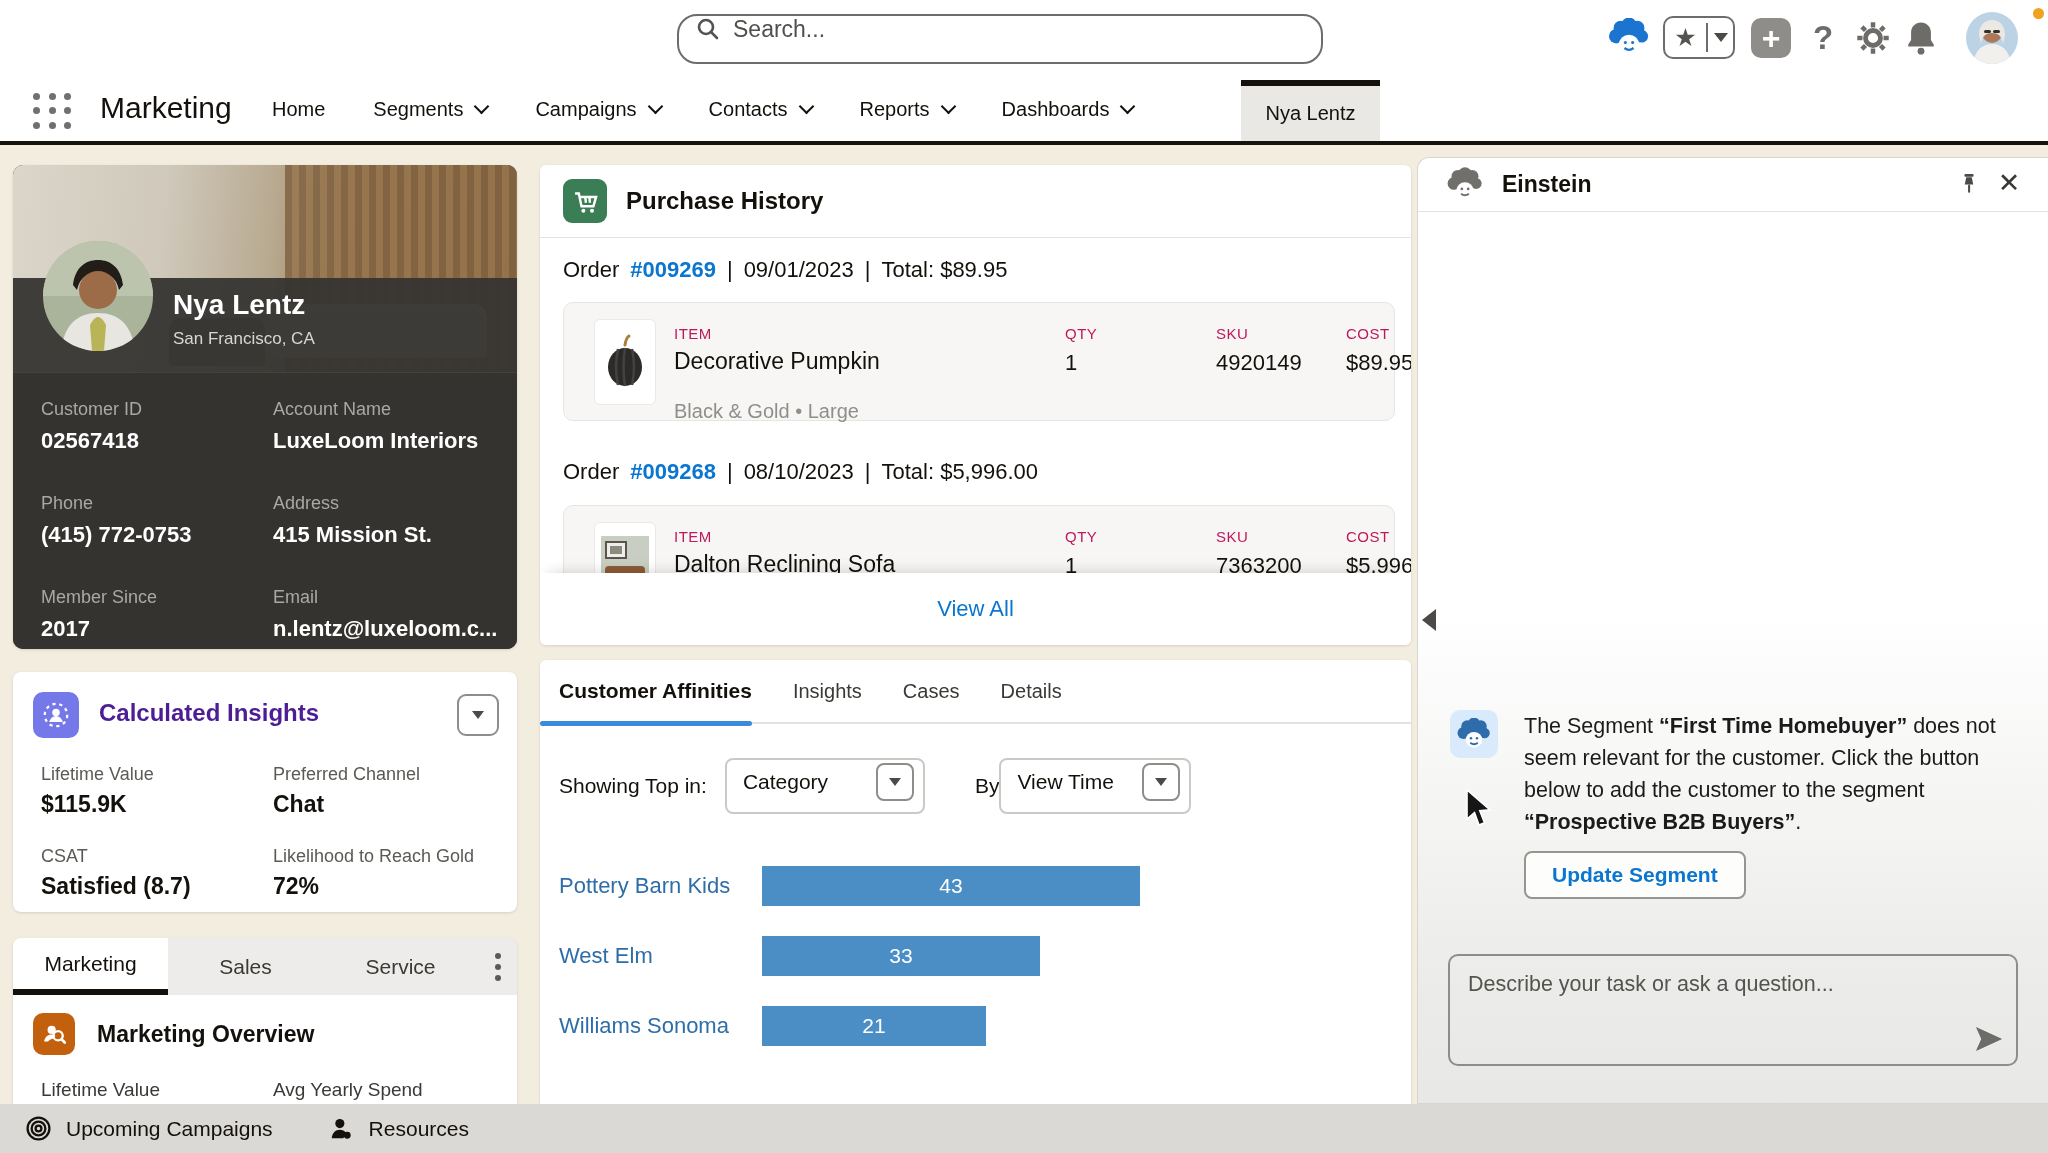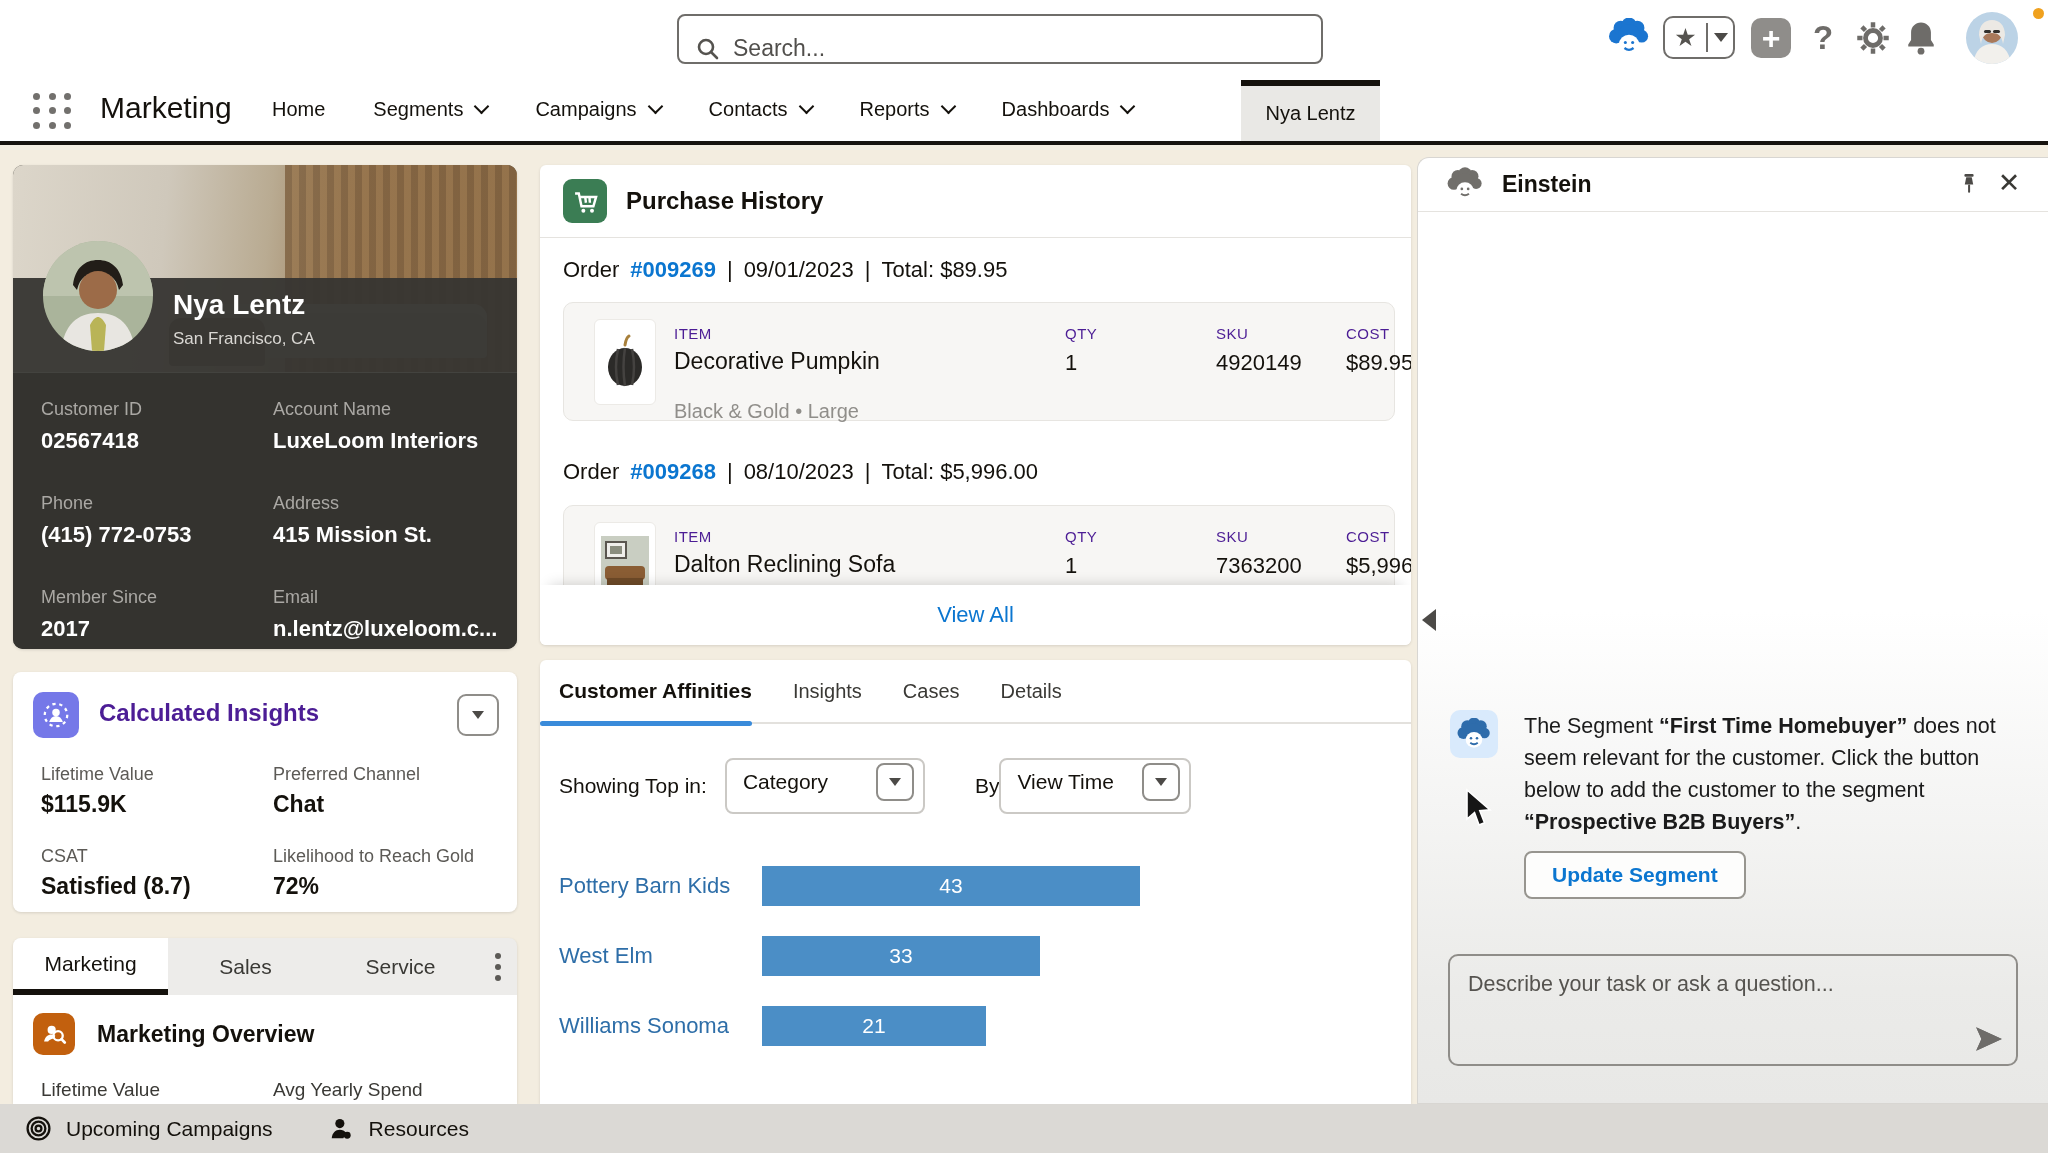--- a/index.html
+++ b/index.html
@@ -1,21 +1,21 @@
 <!DOCTYPE html>
 <html><head>
 <meta charset="utf-8">
 <style>
 *{margin:0;padding:0;box-sizing:border-box}
 body{font-family:"Liberation Sans",sans-serif;background:#fff;-webkit-font-smoothing:antialiased}
 .stage{position:relative;width:2048px;height:1153px;overflow:hidden;background:#f3ede0}
 
 
 .topbar{position:absolute;top:0;left:0;width:2048px;height:78px;background:#fff}
-.search{position:absolute;left:677px;top:14px;width:646px;height:50px;border:2px solid #6f6d6a;border-radius:8px;display:flex;align-items:flex-end;padding:0 16px;background:#fff}
+.search{position:absolute;left:677px;top:14px;width:646px;height:50px;border:2px solid #6f6d6a;border-radius:20px;display:flex;align-items:flex-start;padding:0 16px;background:#fff}
 .search input{border:none;outline:none;font-size:23px;color:#1b1b1b;flex:1;margin-left:12px;font-family:inherit;background:transparent}
 .search input::placeholder{color:#514f4c}
 .tico{position:absolute;display:flex;align-items:center;justify-content:center;background:none;border:none;cursor:pointer;color:#6e6c69}
 #einstein-top{left:1607px;top:18px;width:44px;height:40px;color:#1b75d0}
 #fav-group{left:1663px;top:16px;width:72px;height:43px;border:2px solid #6f6d6a;border-radius:10px;display:flex;overflow:hidden;background:#fff}
 .fav-star{width:43px;display:flex;align-items:center;justify-content:center;font-size:25px;color:#55534f;border-right:2px solid #6f6d6a}
 .fav-caret{flex:1;display:flex;align-items:center;justify-content:center}
 .tri-down{width:0;height:0;border-left:7px solid transparent;border-right:7px solid transparent;border-top:9px solid #4c4a47}
 #plus-btn{left:1751px;top:18px;width:40px;height:40px;background:#8f8d8a;border-radius:10px;color:#fff;font-size:32px;font-weight:700;line-height:36px}
 #help-btn{left:1804px;top:17px;width:38px;height:42px;font-size:33px;font-weight:700}
@@ -75,29 +75,29 @@
 
 
 .ph-card{left:540px;top:165px;width:871px;height:480px;overflow:hidden;border-radius:6px}
 .ph-header{position:absolute;top:0;left:0;right:0;height:73px;border-bottom:1px solid #e5e3df}
 .ph-icon{position:absolute;left:23px;top:14px;width:44px;height:44px;border-radius:9px;background:#3b7d54;display:flex;align-items:center;justify-content:center}
 .ph-title{position:absolute;left:86px;top:22px;font-size:24px;font-weight:700;color:#14110c}
 .order-line{position:absolute;left:23px;font-size:22px;color:#14110c;display:flex;gap:11px;align-items:center;white-space:nowrap}
 .order-num{color:#0b76d0;font-weight:700;cursor:pointer}
 .item-card{position:absolute;left:23px;width:832px;background:#f7f6f4;border:1px solid #e7e5e1;border-radius:10px}
 .item-img{position:absolute;left:30px;top:16px;width:62px;height:86px;background:#fff;border:1px solid #eceae6;border-radius:6px;display:flex;align-items:center;justify-content:center;overflow:hidden}
-.col-label{font-size:15px;color:#4c1d95;letter-spacing:.5px}
+.col-label{font-size:15px;color:#be185d;letter-spacing:.5px}
 .col-value{font-size:22px;color:#14110c;margin-top:8px}
 .item-name{font-size:23px;color:#14110c;margin-top:6px;white-space:nowrap}
 .item-variant{font-size:20px;color:#908e8a;margin-top:25px;white-space:nowrap}
 .c-item{position:absolute;left:110px;top:22px}
 .c-qty{position:absolute;left:501px;top:22px}
 .c-sku{position:absolute;left:652px;top:22px}
 .c-cost{position:absolute;left:782px;top:22px;width:120px}
-.ph-footer{position:absolute;left:0;right:0;bottom:0;height:60px;background:#fff;display:flex;align-items:center;justify-content:center;z-index:2;box-shadow:0 -10px 14px -10px rgba(0,0,0,.18)}
+.ph-footer{position:absolute;left:0;right:0;bottom:0;height:72px;background:#fff;display:flex;align-items:center;justify-content:center;z-index:2;box-shadow:0 -10px 14px -10px rgba(0,0,0,.18)}
 .view-all{color:#0b76d0;font-size:22px;cursor:pointer}
 
 
 .aff-card{left:540px;top:660px;width:871px;height:444px;border-radius:6px 6px 0 0;overflow:hidden}
 .aff-tabs{position:absolute;top:0;left:0;right:0;height:64px;border-bottom:2px solid #e3e1dd;display:flex;align-items:center;padding-left:19px;gap:41px;font-size:20px;color:#3a3935}
 .aff-tab{cursor:pointer;white-space:nowrap}
 .aff-tab.active{font-weight:700;color:#14110c;font-size:21px}
 .aff-underline{position:absolute;left:0;top:61px;width:212px;height:5px;background:#3a8bda;border-radius:3px;z-index:2}
 .aff-controls{position:absolute;top:98px;left:19px;display:flex;align-items:center;font-size:21px;color:#14110c}
 .dd{display:flex;align-items:center;justify-content:space-between;border:2px solid #cbc9c5;border-radius:8px;background:#fff;height:56px;padding:0 9px 9px 16px;cursor:pointer}

